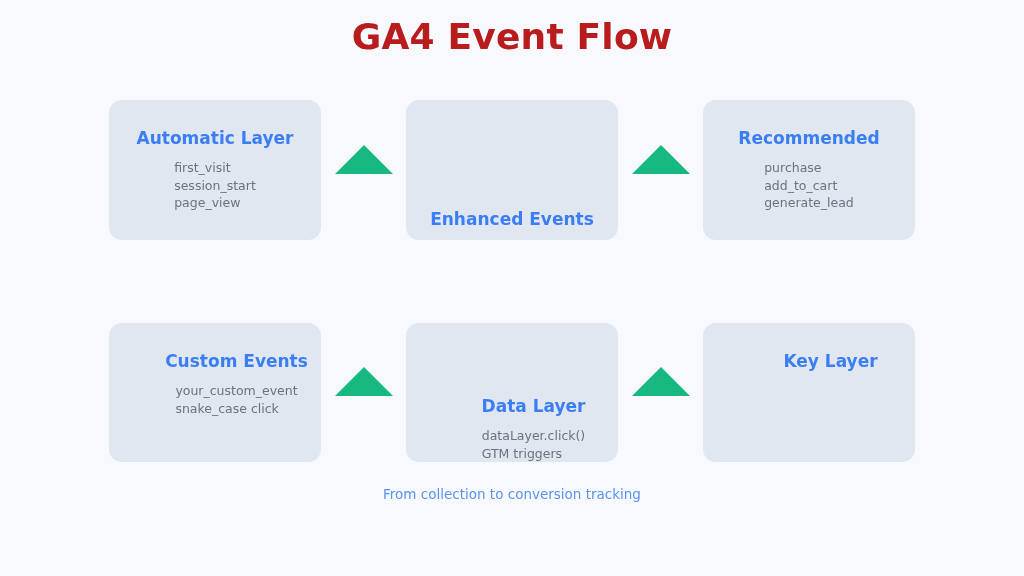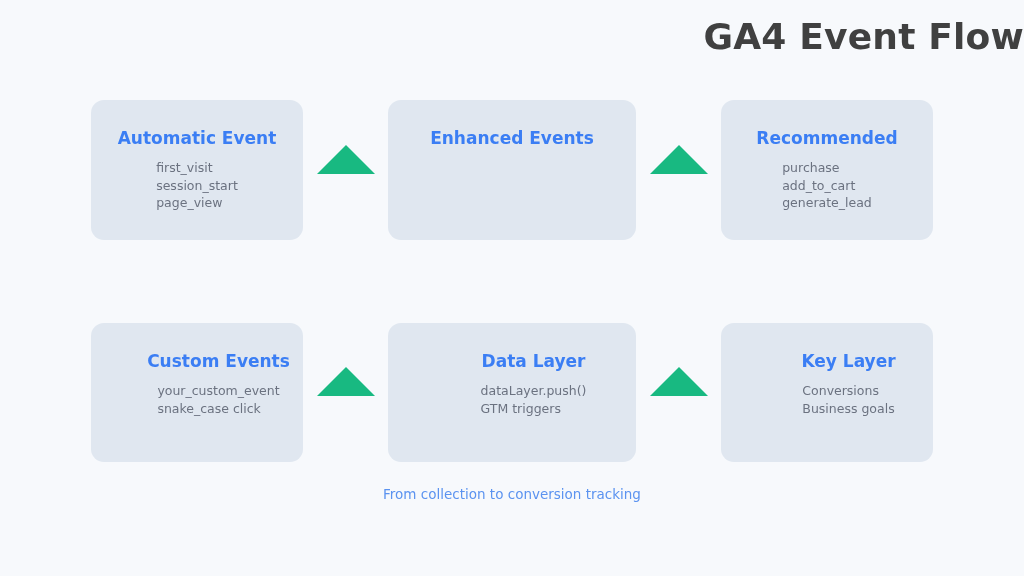--- a/index.html
+++ b/index.html
@@ -13,24 +13,24 @@
     font-family: "DejaVu Sans", "Liberation Sans", sans-serif;
     overflow: hidden;
     position: relative;
   }
 
   .page-title {
     position: absolute;
     left: 0;
     top: 16px;
     width: 1024px;
-    text-align: right;
+    text-align: center;
     font-size: 36px;
     font-weight: bold;
-    color: #404040;
+    color: #b91c1c;
     letter-spacing: 0.2px;
   }
 
   .flow-row {
     position: absolute;
     left: 0;
     width: 1024px;
     display: flex;
     flex-direction: row;
     align-items: stretch;
@@ -44,21 +44,21 @@
     border-radius: 13px;
     box-sizing: border-box;
     display: flex;
     flex-direction: column;
     align-items: center;
     justify-content: flex-start;
     padding-top: 28px;
     width: 212px;
     flex: 0 0 auto;
   }
-  .card.mid { width: 248px; }
+  .card.mid { width: 212px; justify-content: flex-end; }
   .row-2 .card { padding-top: 28px; padding-left: 43px; }
 
   .card-title {
     font-size: 17px;
     font-weight: bold;
     color: #3b7ef4;
     line-height: 1.2;
     margin-bottom: 11px;
     text-align: center;
   }
@@ -104,21 +104,21 @@
     color: #5b93f0;
   }
 </style>
 </head>
 <body>
 
 <div class="page-title">GA4 Event Flow</div>
 
 <div class="flow-row row-1">
   <div class="card">
-    <div class="card-title">Automatic Event</div>
+    <div class="card-title">Automatic Layer</div>
     <div class="card-items">
       <div class="card-item">first_visit</div>
       <div class="card-item">session_start</div>
       <div class="card-item">page_view</div>
     </div>
   </div>
 
   <div class="connector">
     <div class="tri"></div>
   </div>
@@ -150,31 +150,27 @@
     </div>
   </div>
 
   <div class="connector">
     <div class="tri"></div>
   </div>
 
   <div class="card mid">
     <div class="card-title">Data Layer</div>
     <div class="card-items">
-      <div class="card-item">dataLayer.push()</div>
+      <div class="card-item">dataLayer.click()</div>
       <div class="card-item">GTM triggers</div>
     </div>
   </div>
 
   <div class="connector">
     <div class="tri"></div>
   </div>
 
   <div class="card">
     <div class="card-title">Key Layer</div>
-    <div class="card-items">
-      <div class="card-item">Conversions</div>
-      <div class="card-item">Business goals</div>
-    </div>
   </div>
 </div>
 
 <div class="caption">From collection to conversion tracking</div>
 
 </body></html>

